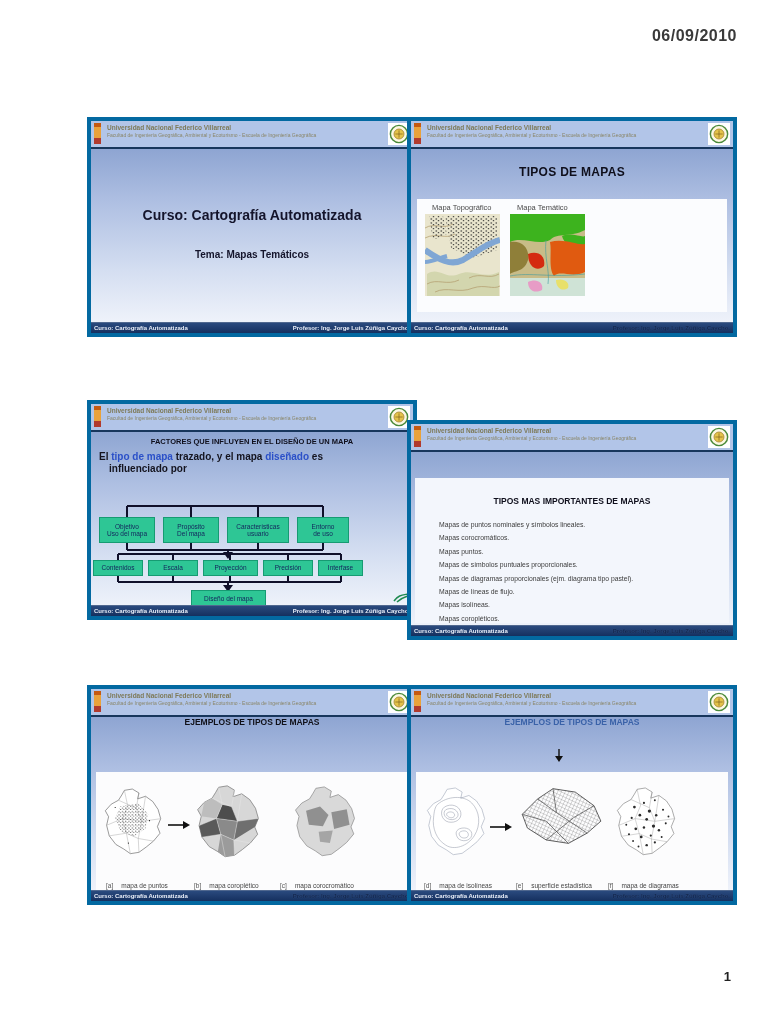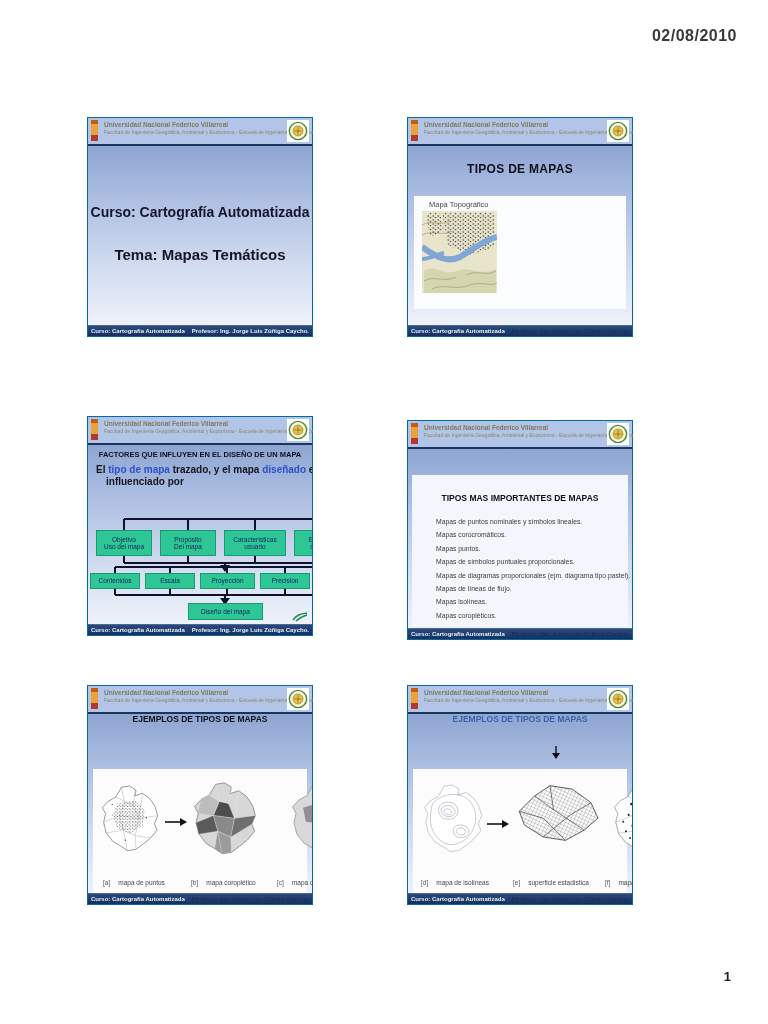--- a/index.html
+++ b/index.html
@@ -2,23 +2,23 @@
 <html><head>
 <meta charset="utf-8">
 <style>
   html,body{margin:0;padding:0;background:#fff;}
   .page{position:relative;width:768px;height:1024px;background:#ffffff;overflow:hidden;
         font-family:"Liberation Sans",sans-serif;}
   .date{position:absolute;top:27px;right:31px;font-size:16px;font-weight:bold;color:#3a3a3a;letter-spacing:.5px;}
   .pagenum{position:absolute;top:969px;right:37px;font-size:13px;font-weight:bold;color:#222;}
 
   
-  .slide{position:absolute;width:226px;height:220px;border:1px solid #0369a1;background:#701a75;box-sizing:border-box;}
+  .slide{position:absolute;width:330px;height:220px;border:4px solid #0369a1;background:#701a75;box-sizing:border-box;}
   .s1{left:87px;top:117px}.s2{left:407px;top:117px}
-  .s3{left:87px;top:416px}.s4{left:407px;top:420px}
+  .s3{left:87px;top:400px}.s4{left:407px;top:420px}
   .s5{left:87px;top:685px}.s6{left:407px;top:685px}
 
   .sl-h{position:absolute;left:0;top:0;right:0;height:26px;background:#b2c5e8;border-bottom:2px solid #17365c;}
   .spine{position:absolute;left:3px;top:2px;width:7px;height:21px;
          background:linear-gradient(#c55a11 0 4px,#e9a23b 4px 15px,#b03a2e 15px);}
   .sl-h-text{position:absolute;left:16px;top:2px;right:28px;}
   .uni{font-size:6.5px;font-weight:bold;color:#7e7a58;line-height:9px;white-space:nowrap;}
   .fac{font-size:5px;color:#8a8668;line-height:7px;white-space:nowrap;}
   .seal{position:absolute;right:3px;top:2px;width:22px;height:22px;background:#fff;display:flex;align-items:center;justify-content:center;}
 
@@ -26,21 +26,21 @@
         background:linear-gradient(180deg,#8ea5d2 0%,#aebfe2 30%,#d4def1 70%,#eef2fa 100%);}
 
   .sl-f{position:absolute;left:0;right:0;bottom:0;height:11px;
         background:linear-gradient(#2a4a7e,#15305f);border-top:1px solid #50688f;
         display:flex;justify-content:space-between;align-items:center;padding:0 3px;box-sizing:border-box;}
   .sl-f span{font-size:6px;font-weight:bold;color:#e9eef8;white-space:nowrap;line-height:10px;}
   .f-dark .sl-f span.fr{color:#12264d;text-shadow:0 0 1px #3c5a8c;}
 
   
   .t1-course{margin-top:58px;text-align:center;font-size:14px;font-weight:bold;color:#14142b;}
-  .t1-topic{margin-top:26px;text-align:center;font-size:15px;font-weight:bold;color:#14142b;}
+  .t1-topic{margin-top:26px;text-align:center;font-size:10px;font-weight:bold;color:#14142b;}
 
   
   .t2-title{margin-top:16px;text-align:center;font-size:12px;font-weight:bold;color:#0f0f1c;letter-spacing:.3px;}
   .panel2{position:absolute;left:6px;right:6px;top:50px;height:113px;background:#fbfcfe;}
   .map-col{position:absolute;top:4px;width:75px;}
   .mc1{left:8px}.mc2{left:93px}.mc3{left:178px}
   .map-label{font-size:7.5px;color:#4a4a4a;margin-bottom:2px;white-space:nowrap;padding-left:7px;}
   .map-col svg{display:block;}
 
   
@@ -86,21 +86,21 @@
       <path d="M0,0 H4 M0,0 V4" stroke="#555" stroke-width="0.5"></path>
     </pattern>
     <pattern id="bldg" width="5" height="4" patternUnits="userSpaceOnUse">
       <rect x="0.5" y="0.5" width="1.6" height="1" fill="#2a2a2a"></rect>
       <rect x="2.8" y="2.2" width="1.4" height="1" fill="#2a2a2a"></rect>
     </pattern>
   </defs>
 </svg>
 
 <div class="page">
-  <div class="date">02/08/2010</div>
+  <div class="date">06/09/2010</div>
 
   <section class="slide s1">
     <header class="sl-h">
       <div class="spine"></div>
       <div class="sl-h-text">
         <div class="uni">Universidad Nacional Federico Villarreal</div>
         <div class="fac">Facultad de Ingeniería Geográfica, Ambiental y Ecoturismo  -  Escuela de Ingeniería Geográfica</div>
       </div>
       <div class="seal">
         <svg width="20" height="20" viewBox="0 0 22 22">
@@ -141,20 +141,35 @@
         <div class="map-col mc1">
           <div class="map-label">Mapa Topográfico</div>
           <svg width="75" height="82" viewBox="0 0 75 82">
             <rect width="75" height="82" fill="#e9e5cd"></rect>
             <path d="M2,60 C14,52 20,66 34,60 C48,54 58,66 74,58 L74,82 L2,82 Z" fill="#d3d6ae"></path>
             <path d="M0,14 C10,8 18,16 28,10 M0,24 C12,18 20,26 30,20 M2,70 C12,64 22,72 34,66 M10,78 C22,72 34,80 48,74 M44,64 C56,58 64,66 74,60 M48,74 C60,70 68,76 75,72" stroke="#b09a6a" stroke-width="0.7" fill="none"></path>
             <polygon points="20,2 72,2 72,36 48,44 26,34" fill="url(#bldg)"></polygon>
             <polygon points="4,2 18,2 22,20 8,26" fill="url(#bldg)"></polygon>
             <path d="M0,36 C14,46 26,52 38,46 C52,38 60,30 75,26" stroke="#7fa6d4" stroke-width="6" fill="none"></path>
             <path d="M0,48 C8,48 14,44 22,42" stroke="#7fa6d4" stroke-width="4" fill="none"></path>
+          </svg>
+        </div>
+        <div class="map-col mc2">
+          <div class="map-label">Mapa Temático</div>
+          <svg width="75" height="82" viewBox="0 0 75 82">
+            <rect width="75" height="82" fill="#c8bc88"></rect>
+            <path d="M0,0 H75 V16 C60,24 48,18 40,26 C28,32 12,22 0,28 Z" fill="#3db31e"></path>
+            <path d="M52,22 C62,18 72,24 75,22 V34 C64,38 54,30 52,22 Z" fill="#3db31e"></path>
+            <path d="M40,28 C55,24 68,32 75,30 V58 C62,64 50,56 44,62 C38,54 42,38 40,28 Z" fill="#e05a10"></path>
+            <path d="M18,40 C28,36 36,42 34,52 C28,58 18,54 18,40 Z" fill="#d42a10"></path>
+            <path d="M0,28 C12,26 20,34 18,46 C14,58 6,56 0,60 Z" fill="#8f7f39"></path>
+            <rect x="0" y="64" width="75" height="18" fill="#cfe3d6"></rect>
+            <path d="M18,68 C26,64 34,68 32,76 C24,80 18,76 18,68 Z" fill="#e79cc6"></path>
+            <path d="M46,66 C54,64 60,68 58,74 C52,78 46,74 46,66 Z" fill="#e8e06a"></path>
+            <path d="M0,62 C20,58 40,64 75,60 M36,26 C34,44 40,56 38,70" stroke="#3e9aa0" stroke-width="0.6" fill="none"></path>
           </svg>
         </div>
       </div>
     </div>
     <footer class="sl-f">
       <span class="fl">Curso: Cartografía Automatizada</span>
       <span class="fr">Profesor: Ing. Jorge Luis Zúñiga Caycho.</span>
     </footer>
   </section>
 

